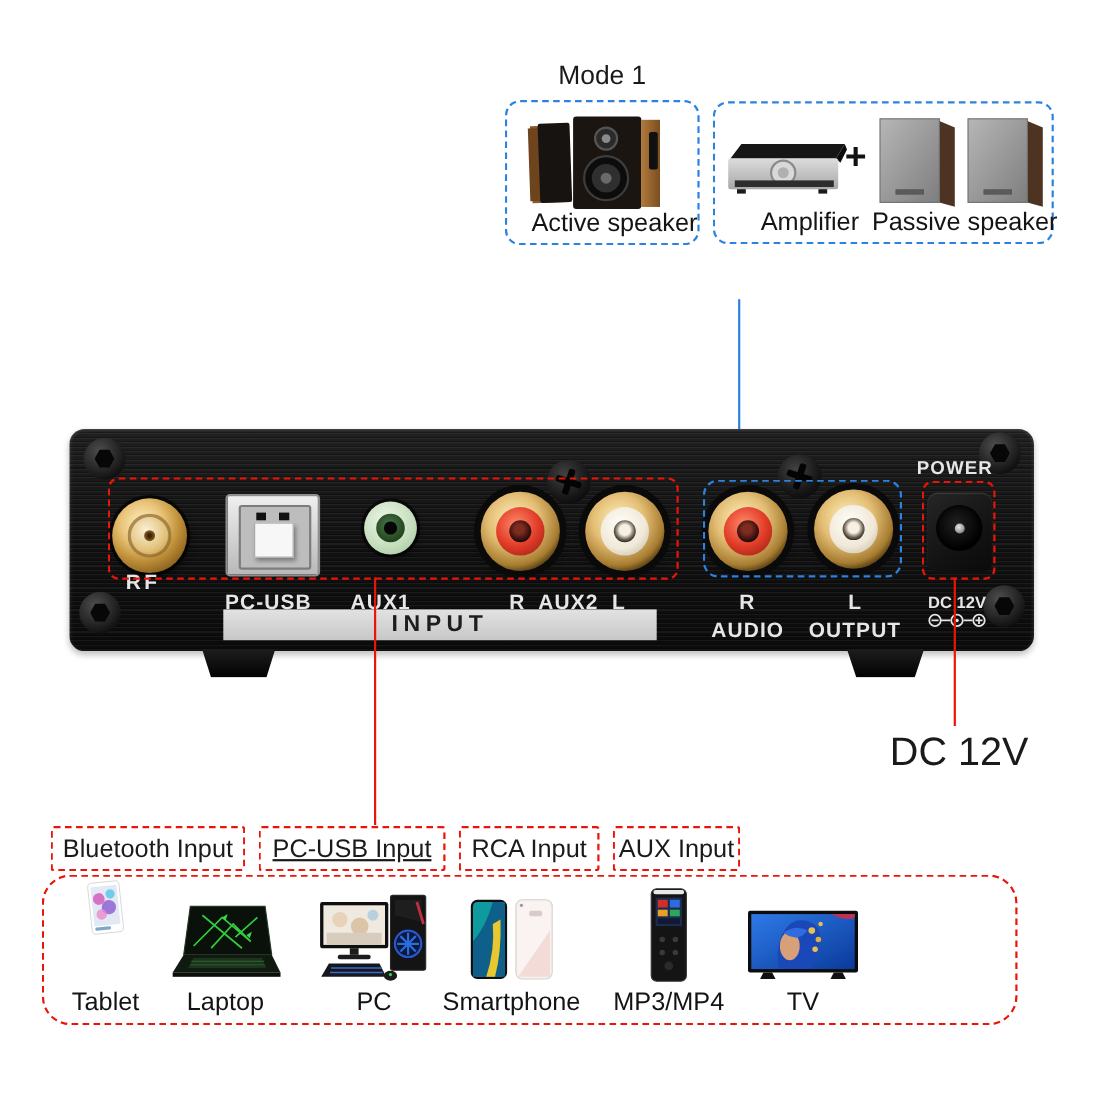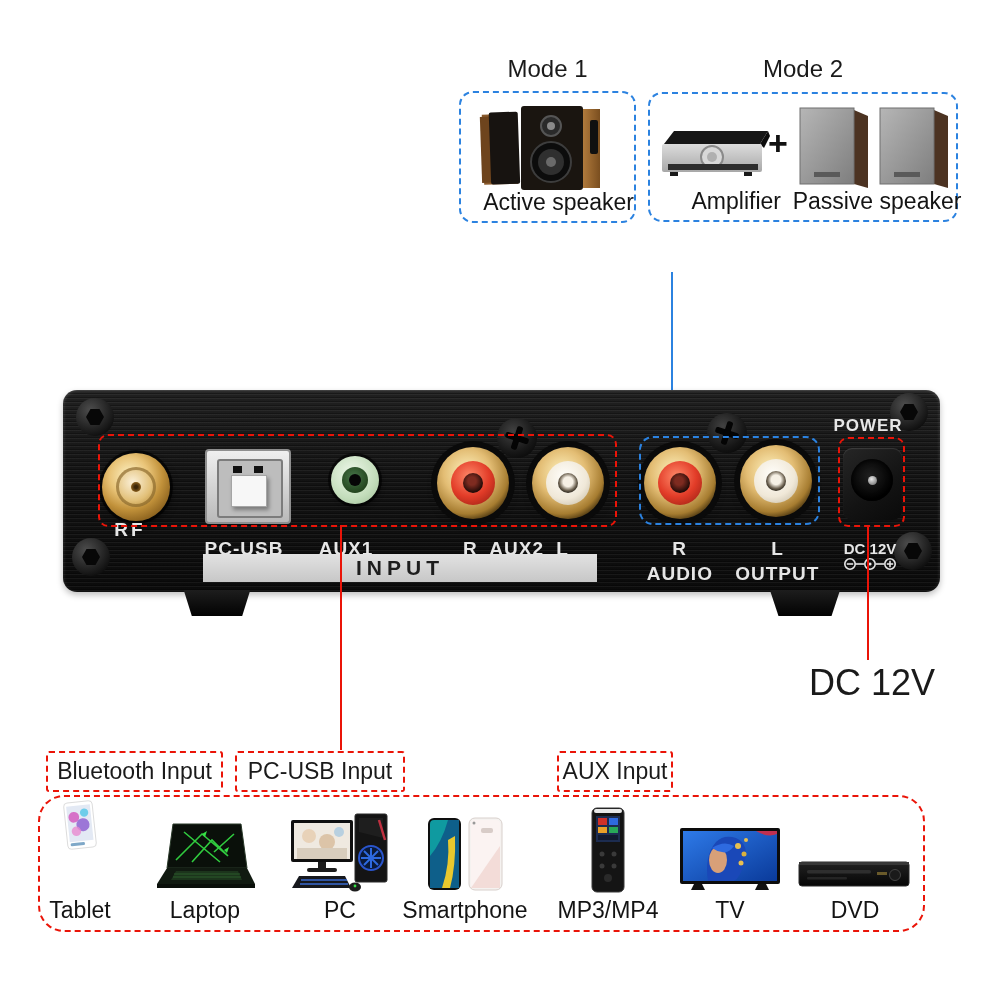--- a/index.html
+++ b/index.html
@@ -119,21 +119,20 @@
       <defs>
         <linearGradient id="wood1" x1="0" y1="0" x2="1" y2="0">
           <stop offset="0" stop-color="#b07a3c"></stop>
             <stop offset="1" stop-color="#7a4e1f"></stop>
         </linearGradient>
       </defs>
     </svg>
     <div class="caption nowrap" style="left:0;width:100%;text-align:right;">Active speaker</div>
   </div>
 
-  <div class="abs ctr mode-title" style="left:648px;top:55px;width:310px;">Mode 2</div>
   <div class="abs dash-blue r12" style="left:648px;top:92px;width:306px;height:126px;">
     <svg class="abs" style="left:8px;top:32px;" width="112" height="54" viewBox="0 0 112 54">
       <polygon points="6,18 16,5 110,5 102,18" fill="#161616"></polygon>
       <polygon points="102,18 110,5 112,10 106,22" fill="#0c0c0c"></polygon>
       <rect x="4" y="18" width="100" height="28" rx="2" fill="url(#amp1)"></rect>
       <circle cx="54" cy="31" r="11" fill="#d8d8d8" stroke="#8a8a8a" stroke-width="2"></circle>
       <circle cx="54" cy="31" r="5" fill="#b0b0b0"></circle>
       <rect x="10" y="38" width="90" height="6" fill="#2d2d2d"></rect>
       <rect x="12" y="46" width="8" height="4" fill="#1a1a1a"></rect>
         <rect x="86" y="46" width="8" height="4" fill="#1a1a1a"></rect>
@@ -233,26 +232,27 @@
   <div class="abs dash-red r10" style="left:98px;top:434px;width:515px;height:89px;"></div>
   <div class="abs dash-blue r12" style="left:639px;top:436px;width:177px;height:85px;"></div>
   <div class="abs dash-red r10" style="left:838px;top:437px;width:63px;height:86px;"></div>
 
   <div class="vline red" style="left:340px;top:525px;height:225px;"></div>
   <div class="vline red" style="left:867px;top:525px;height:135px;"></div>
 
   <div class="abs ctr nowrap" style="left:797px;top:662px;width:150px;font-size:36px;">DC 12V</div>
 
   <div class="abs dash-red r3 ctr annot-label" style="left:46px;top:751px;width:173px;height:37px;">Bluetooth Input</div>
-  <div class="abs dash-red r3 ctr annot-label" style="left:235px;top:751px;width:166px;height:37px;">PC-USB Input</div>
+  <div class="abs dash-red r3 ctr annot-label" style="left:235px;top:751px;width:166px;height:37px;text-decoration:underline;">PC-USB Input</div>
+  <div class="abs dash-red r3 ctr annot-label" style="left:417px;top:751px;width:124px;height:37px;">RCA Input</div>
   <div class="abs dash-red r3 ctr annot-label" style="left:557px;top:751px;width:112px;height:37px;">AUX Input</div>
 
   <div class="abs dash-red r26" style="left:38px;top:795px;width:883px;height:133px;"></div>
 
-  <div class="src-item" style="left:32px;width:96px;gap:44px;">
+  <div class="src-item" style="left:48px;width:96px;gap:44px;">
     <svg width="62" height="84" viewBox="0 0 62 84">
       <g transform="rotate(-6 31 42)">
         <rect x="7" y="3" width="48" height="78" rx="6" fill="#ffffff" stroke="#c6c6c6"></rect>
         <rect x="11" y="9" width="40" height="60" fill="#e3e9f4"></rect>
         <circle cx="22" cy="28" r="9" fill="#d45cc0" opacity=".85"></circle>
         <circle cx="36" cy="42" r="11" fill="#8a5ad0" opacity=".8"></circle>
         <circle cx="40" cy="22" r="7" fill="#58c8e8" opacity=".85"></circle>
         <circle cx="24" cy="52" r="8" fill="#e88ad0" opacity=".8"></circle>
         <rect x="12" y="71" width="24" height="5" rx="2" fill="#7fa8c8"></rect>
       </g>
@@ -362,31 +362,14 @@
       <defs>
         <linearGradient id="tvg" x1="0" y1="0" x2="1" y2="1">
           <stop offset="0" stop-color="#2e7ae8"></stop>
             <stop offset="1" stop-color="#0a3a9a"></stop>
         </linearGradient>
       </defs>
     </svg>
     <div class="src-label">TV</div>
   </div>
 
-  <div class="src-item" style="left:797px;width:116px;">
-    <svg width="116" height="40" viewBox="0 0 116 40">
-      <rect x="2" y="8" width="110" height="24" rx="3" fill="url(#dvdg)" stroke="#2a2a2a"></rect>
-      <rect x="2" y="8" width="110" height="3" fill="#383838"></rect>
-      <rect x="10" y="16" width="64" height="3.5" rx="1.5" fill="#2e2e2e"></rect>
-      <rect x="10" y="23" width="40" height="2.5" rx="1" fill="#242424"></rect>
-      <circle cx="98" cy="21" r="5.5" fill="#1a1a1a" stroke="#444"></circle>
-      <rect x="80" y="18" width="10" height="3" fill="#6a5a2a"></rect>
-      <defs>
-        <linearGradient id="dvdg" x1="0" y1="0" x2="0" y2="1">
-          <stop offset="0" stop-color="#222"></stop>
-            <stop offset="1" stop-color="#050505"></stop>
-        </linearGradient>
-      </defs>
-    </svg>
-    <div class="src-label">DVD</div>
-  </div>
 
 </div>
 
 </body></html>

